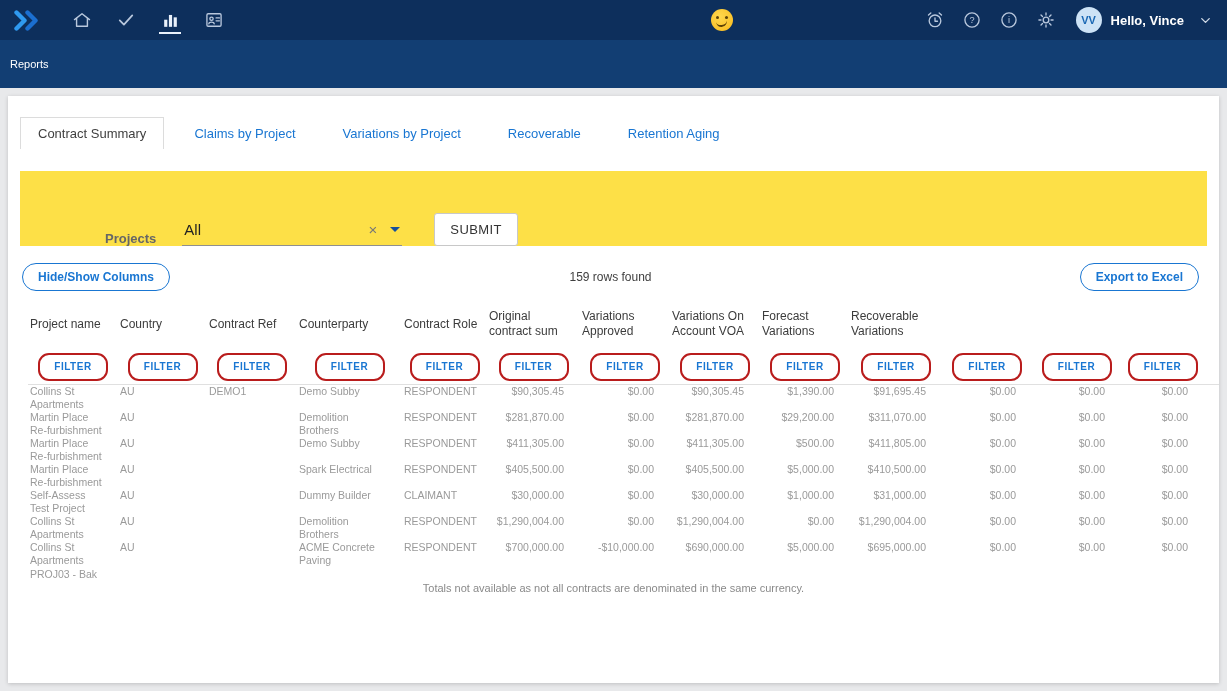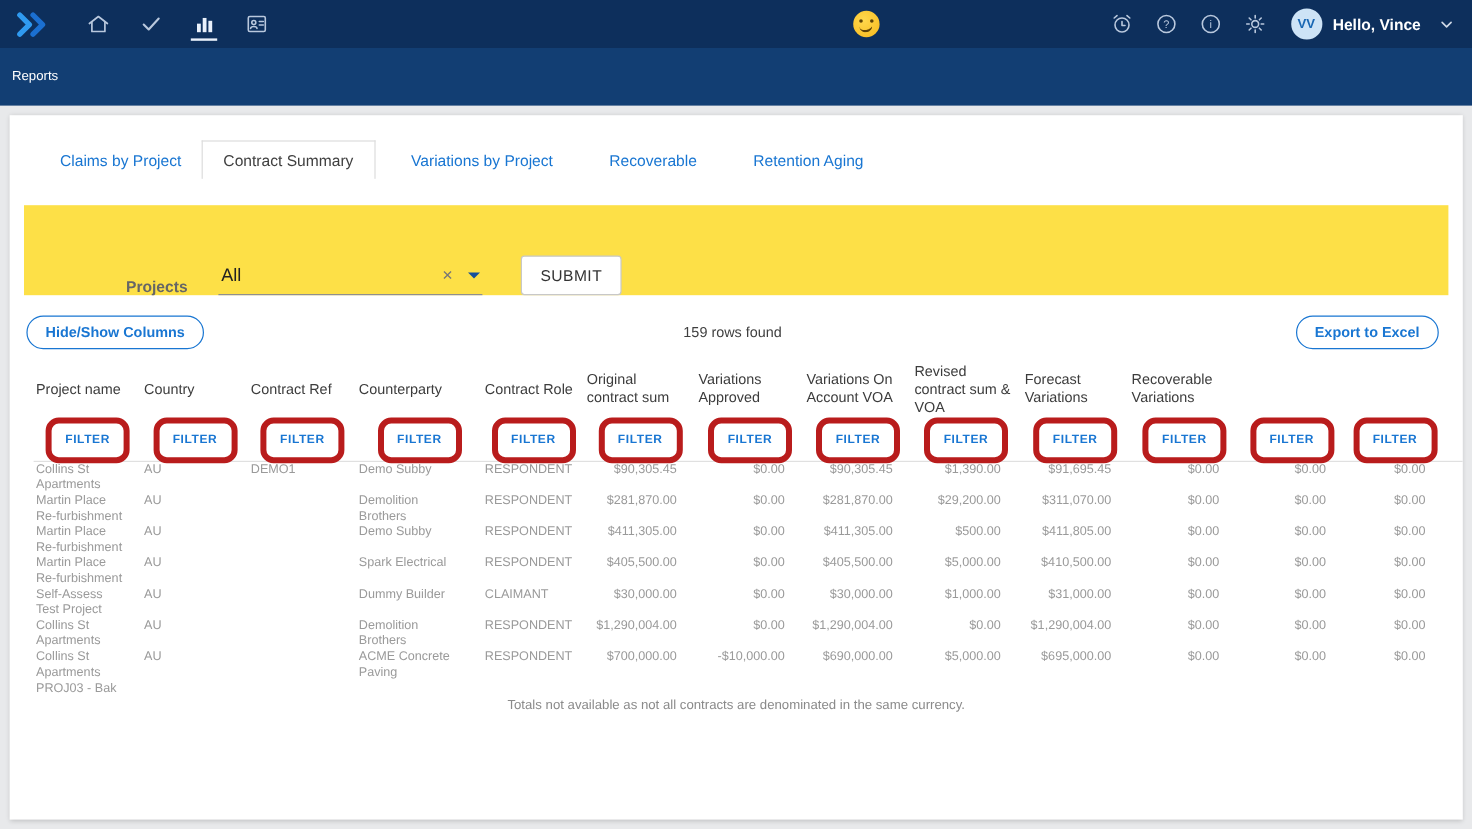--- a/index.html
+++ b/index.html
@@ -122,22 +122,22 @@
   .t-row { display:flex; }
   .t-head { min-height:50px; }
   .th {
     font-size:12px; color:#3c3c3c; line-height:15px;
     display:flex; align-items:center;
     padding:0 6px 0 2px;
   }
   .t-filter { height:36px; border-bottom:1px solid #e0e0e0; }
   .tf { display:flex; align-items:center; justify-content:center; }
   .filter-btn {
-    border:5px solid #b91c1c; color:#1976d2;
-    border-radius:11px; width:70px; height:38px;
+    border:2px solid #b91c1c; color:#1976d2;
+    border-radius:11px; width:70px; height:28px;
     font-size:10px; font-weight:600; letter-spacing:0.5px;
   }
   .td {
     font-size:10.5px; color:#9a9a9a; line-height:13px;
     padding:0 12px 0 2px;
   }
   .td.cp { padding-right:18px; }
   .td.num { text-align:right; padding:0 16px 0 2px; }
   .partial-clip { height:13px; overflow:hidden; margin-left:20px; }
   .partial-clip .td { line-height:14px; }
@@ -227,22 +227,22 @@
   </div>
 </header>
 
 <div class="reports-bar">
   <span class="reports-label">Reports</span>
 </div>
 
 <main class="card">
 
   <div class="tabs">
+    <div class="tab active">Contract Summary</div>
     <div class="tab">Claims by Project</div>
-    <div class="tab active">Contract Summary</div>
     <div class="tab">Variations by Project</div>
     <div class="tab">Recoverable</div>
     <div class="tab">Retention Aging</div>
   </div>
 
   <div class="filter-panel">
     <span class="projects-label">Projects</span>
     <div class="select">
       <span class="select-value">All</span>
       <span class="clear-x">×</span>
@@ -260,21 +260,20 @@
   <div class="table">
     <div class="t-row t-head" id="t-head">
         <div class="th" style="width: 90px;">Project name</div>
         <div class="th" style="width: 89px;">Country</div>
         <div class="th" style="width: 90px;">Contract Ref</div>
         <div class="th" style="width: 105px;">Counterparty</div>
         <div class="th" style="width: 85px;">Contract Role</div>
         <div class="th" style="width: 93px;">Original contract sum</div>
         <div class="th" style="width: 90px;">Variations Approved</div>
         <div class="th" style="width: 90px;">Variations On Account VOA</div>
-        <div class="th" style="width: 92px;">Revised contract sum &amp; VOA</div>
         <div class="th" style="width: 89px;">Forecast Variations</div>
         <div class="th" style="width: 83px;">Recoverable Variations</div>
       </div>
     <div class="t-row t-filter" id="t-filter">
         <div class="tf" style="width: 90px;">
           <button class="filter-btn">FILTER</button>
         </div>
         <div class="tf" style="width: 89px;">
           <button class="filter-btn">FILTER</button>
         </div>

